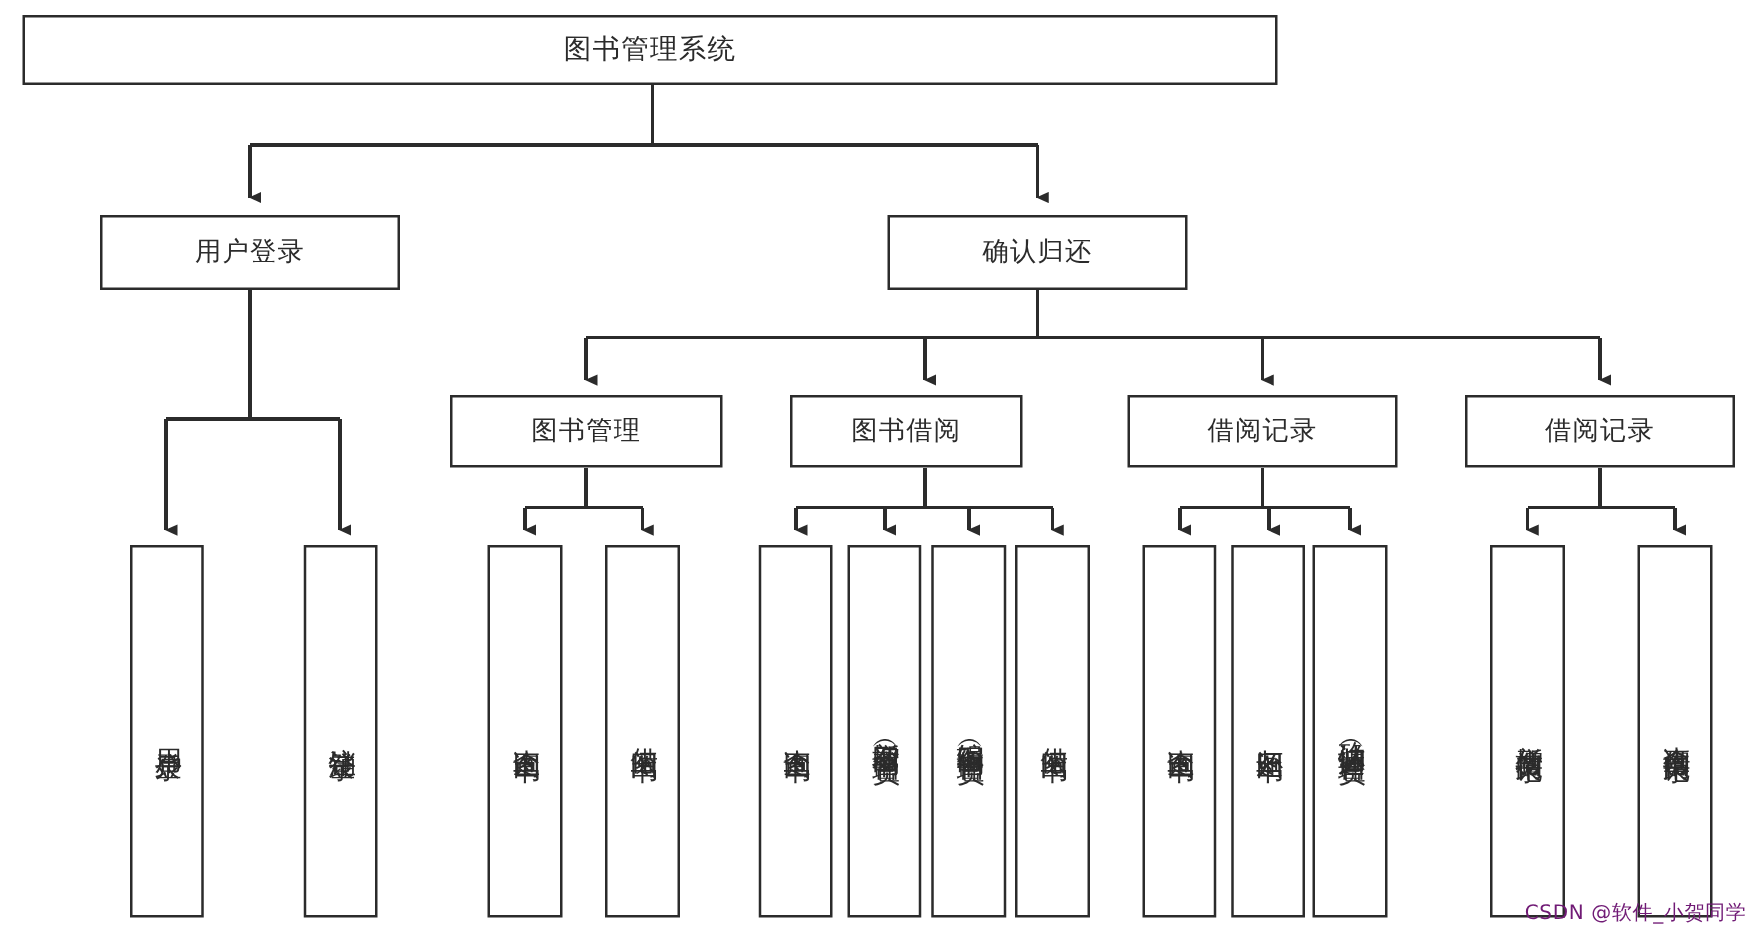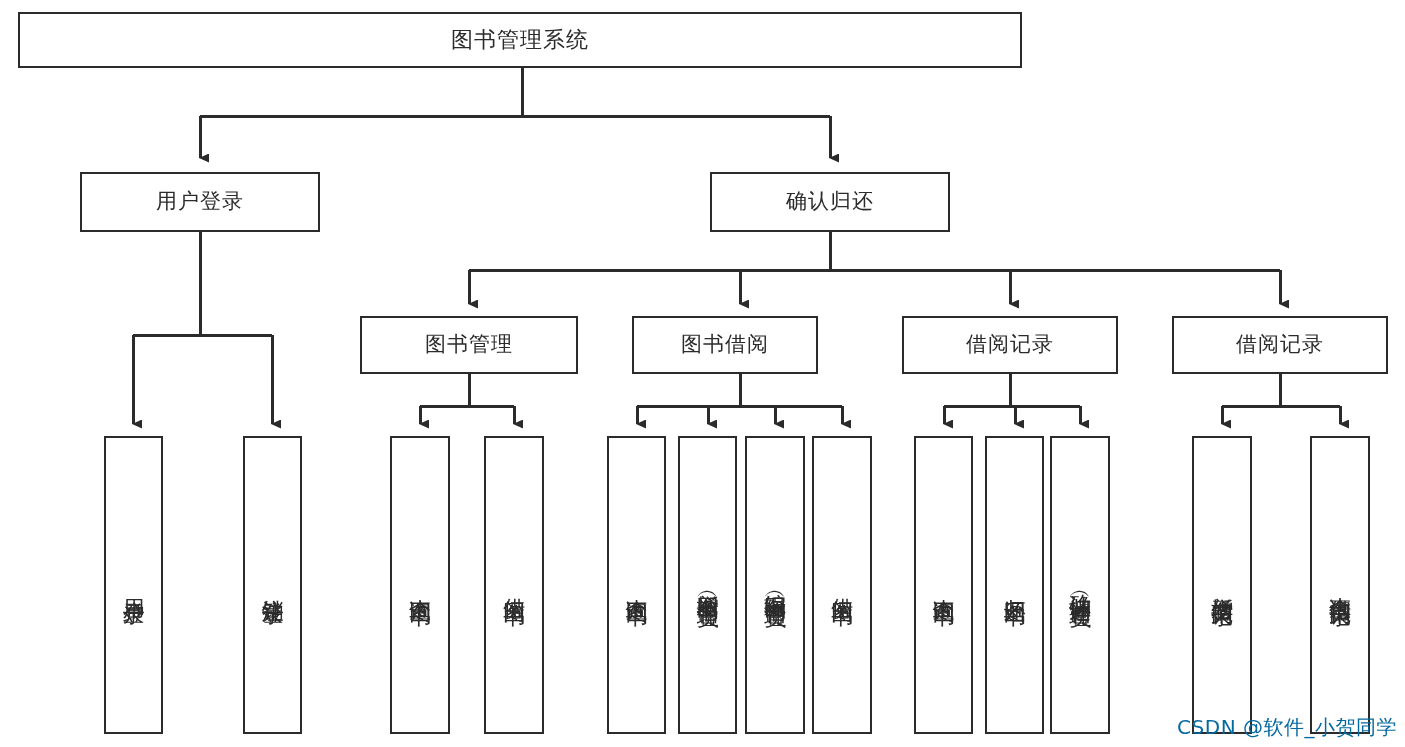--- a/index.html
+++ b/index.html
@@ -55,22 +55,22 @@
     padding: 6px 0;
     white-space: nowrap;
   }
   .node-root {
     font-size: 22px;
   }
   #watermark {
     position: absolute;
     right: 8px;
     bottom: 6px;
-    font-size: 20px;
-    color: #0369a1;
+    font-size: 16px;
+    color: #701a75;
     letter-spacing: 0.5px;
     z-index: 5;
     white-space: nowrap;
   }
 </style>
 </head>
 <body>
 
 <div id="diagram-root">
 

